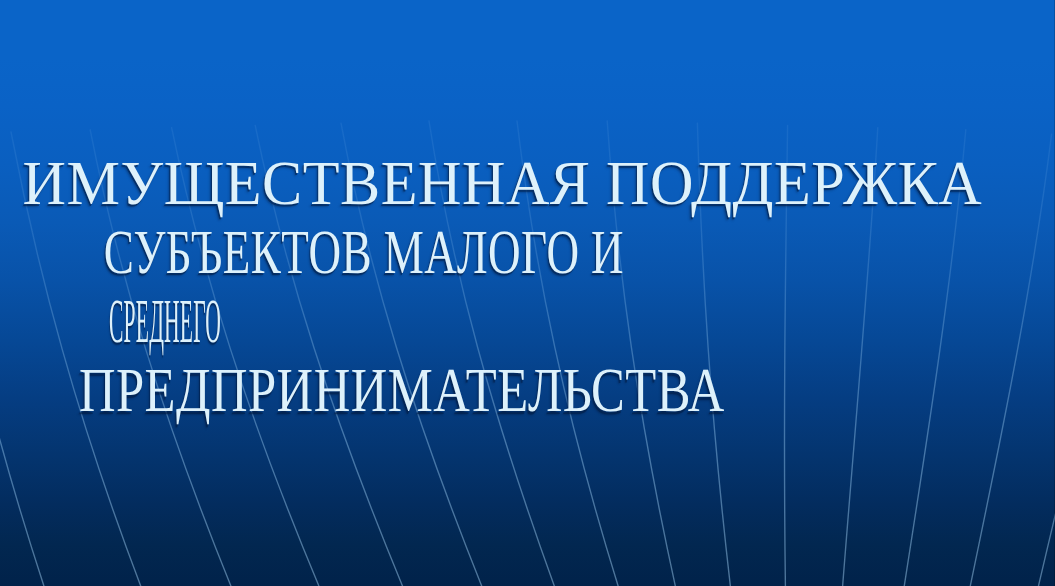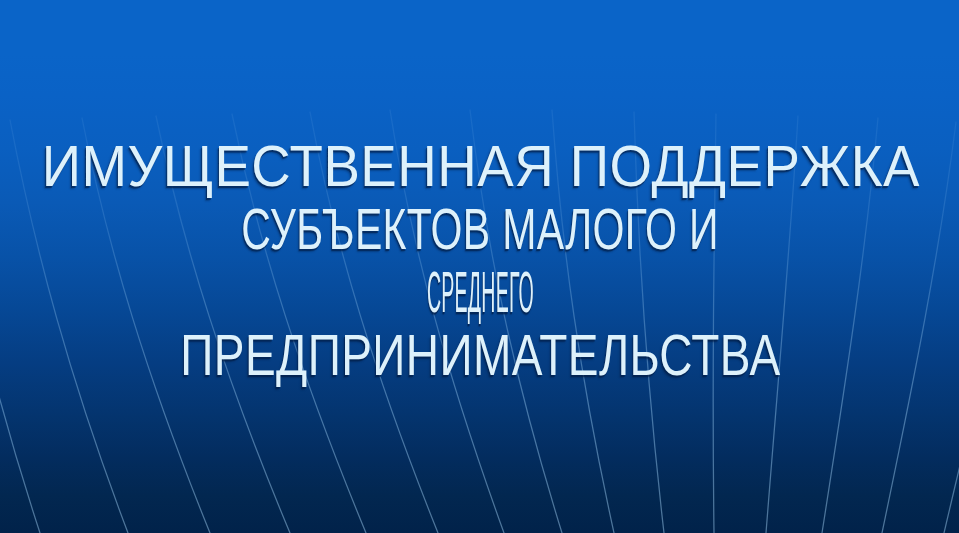--- a/index.html
+++ b/index.html
@@ -39,22 +39,22 @@
     height: 100%;
     pointer-events: none;
   }
 
   
   #title-block {
     position: absolute;
     left: 2px;
     right: 0;
     top: 138px;
-    text-align: center;
     z-index: 5;
+    font-family: Liberation Serif, serif;
   }
   .title-line {
     display: block;
     color: #ddf1fb;
     font-weight: 400;
     letter-spacing: 0.5px;
     line-height: 1.0;
     white-space: nowrap;
     text-shadow:
       -1px 2px 0 rgba(2, 30, 70, 0.55),

